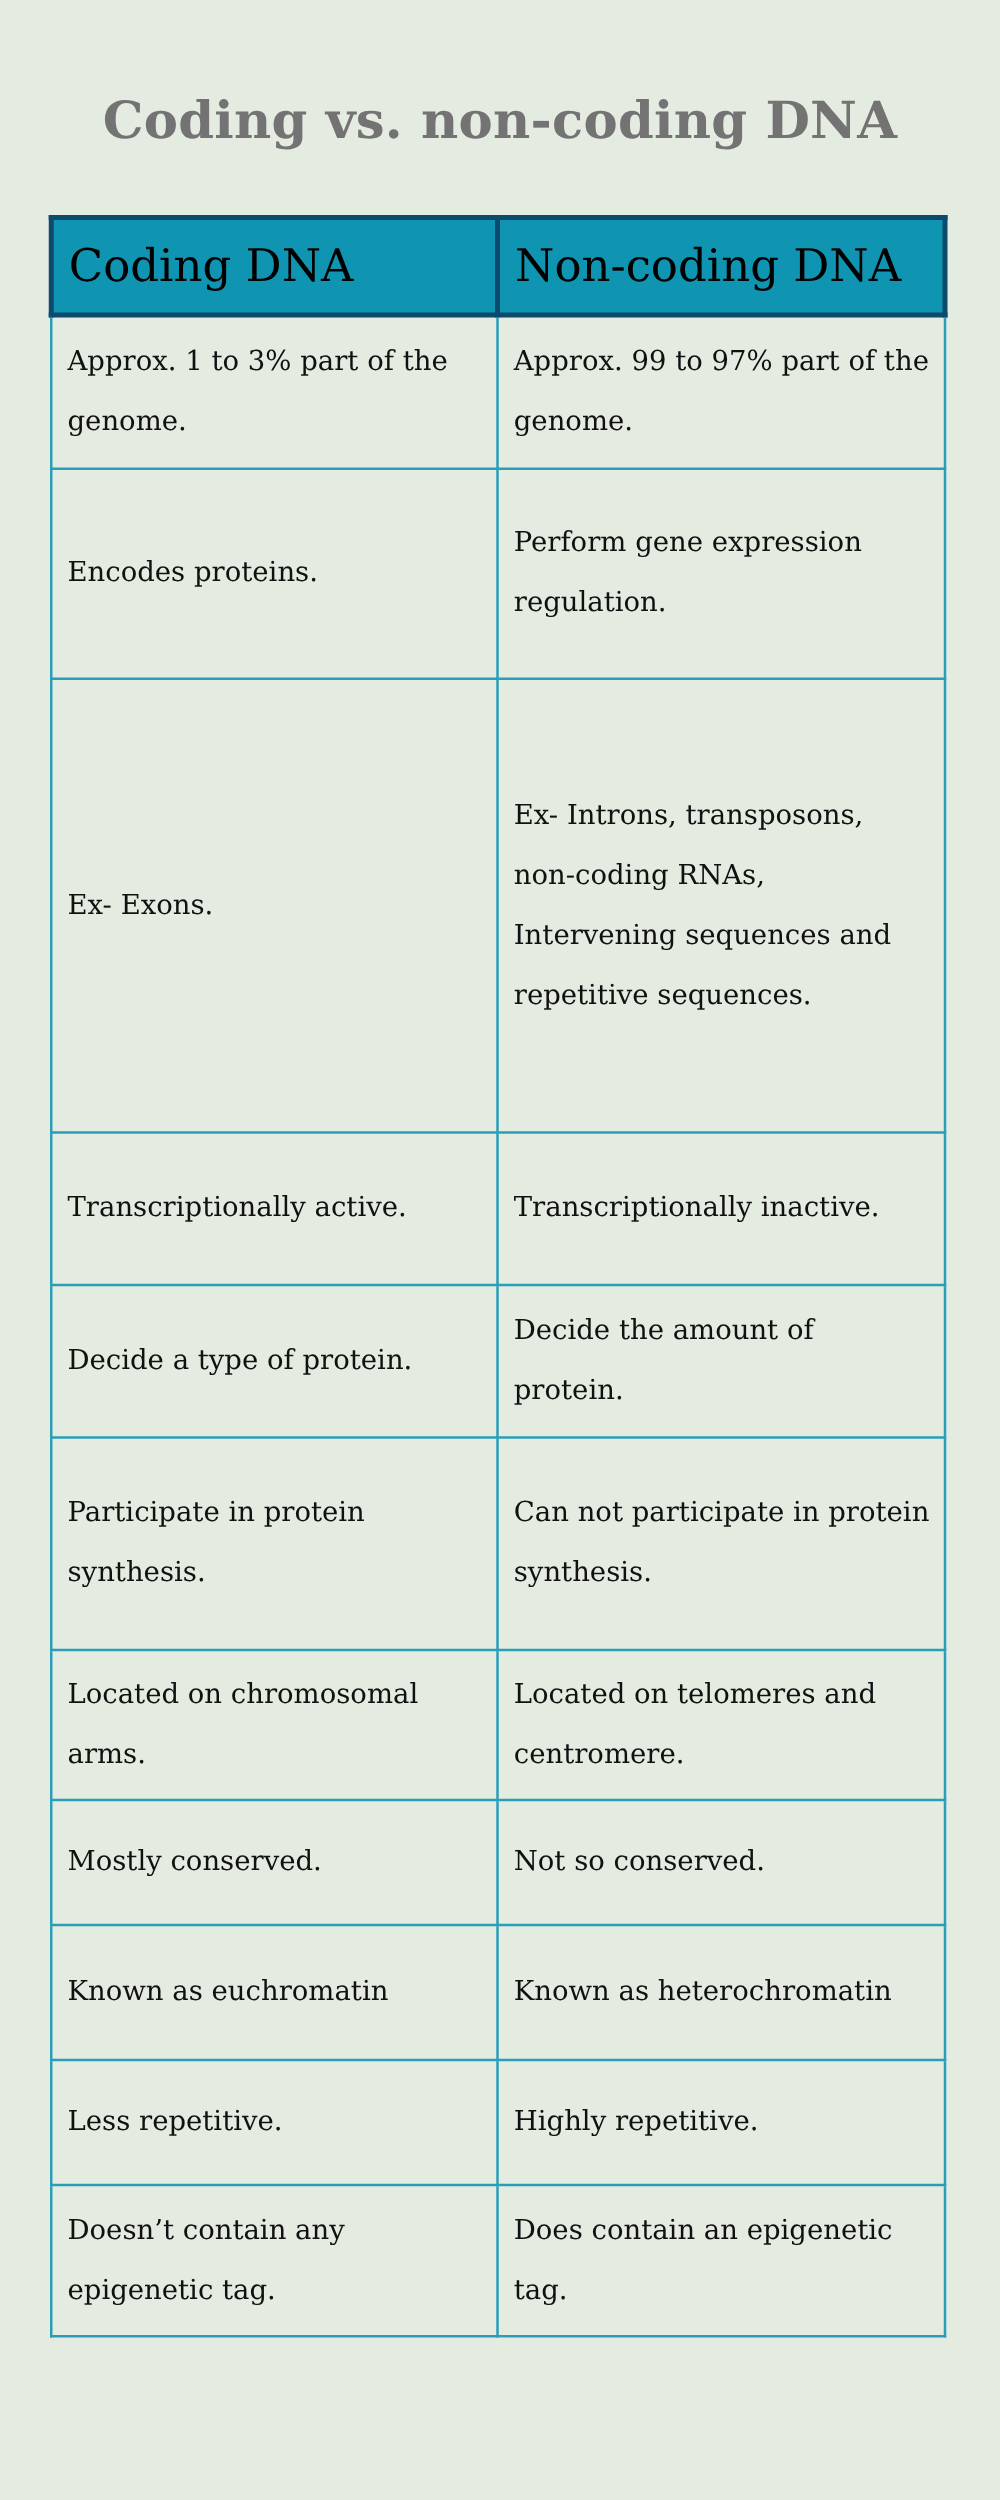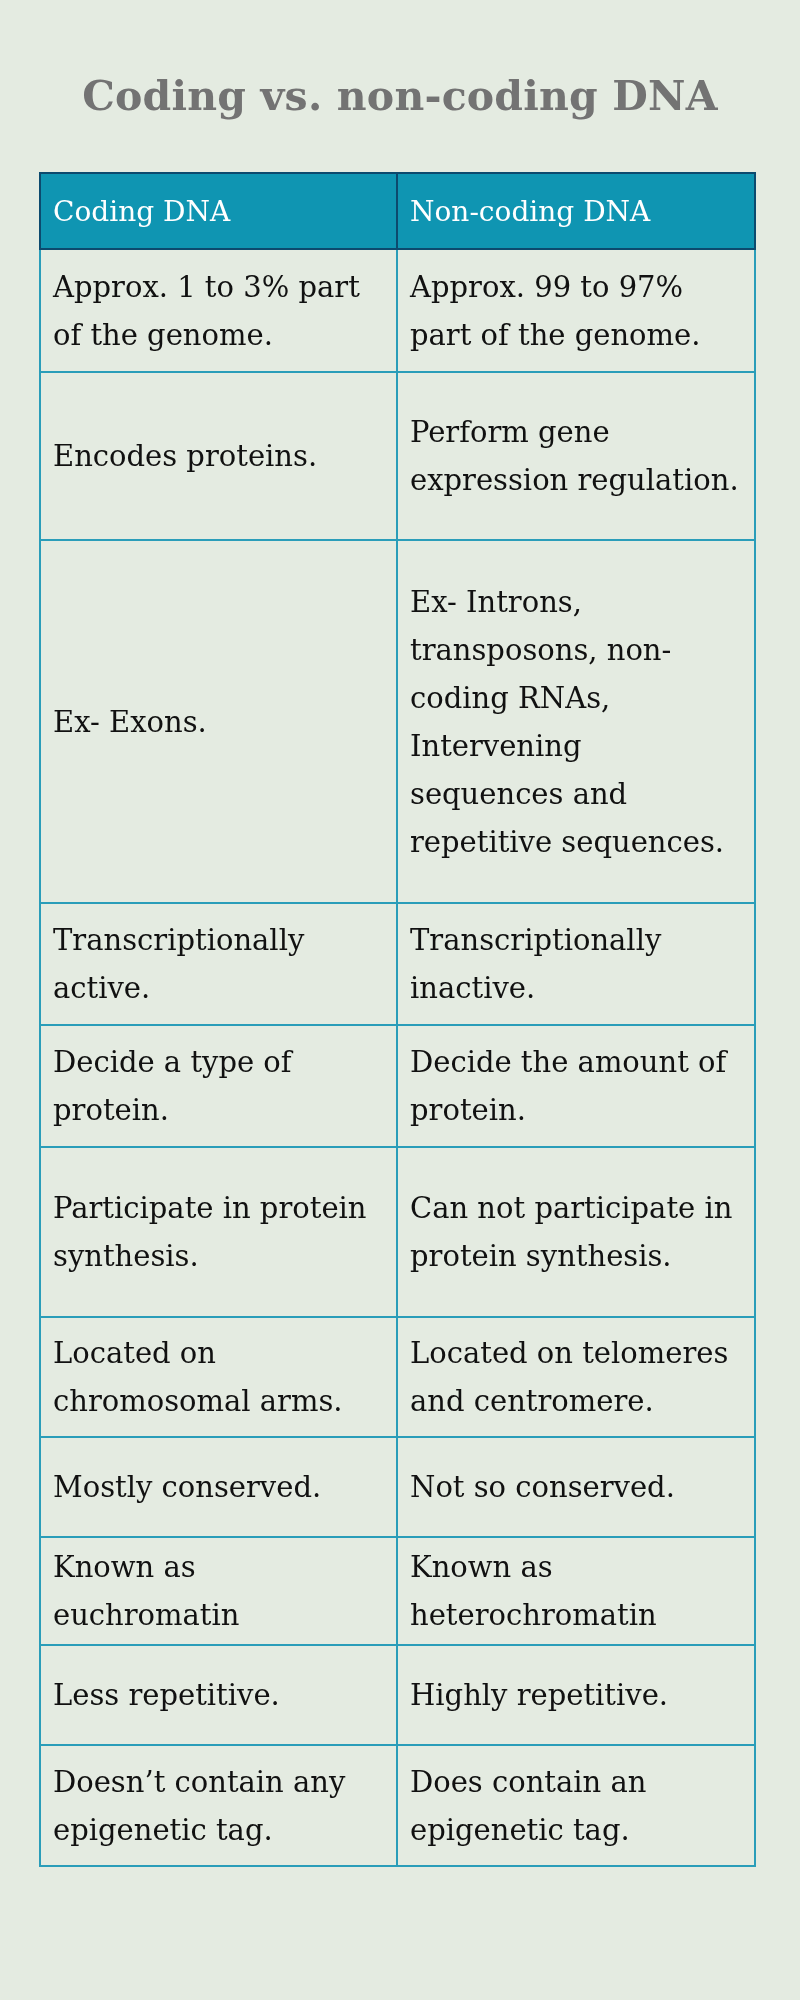--- a/index.html
+++ b/index.html
@@ -12,26 +12,26 @@
     color:#737373; font-weight:bold; font-size:41px; font-family:"DejaVu Serif", serif;
     letter-spacing:0.2px;
   }
   table.cmp {
     position:absolute; top:172px; left:39px; width:715px;
     border-collapse:collapse; table-layout:fixed;
   }
   table.cmp col.c1 { width:357px; }
   table.cmp col.c2 { width:358px; }
   table.cmp th {
-    background:#0f95b2; color:#ffffff; font-weight:normal; text-align:left;
-    font-size:28px; height:74px; padding:0 12px; border:2px solid #0c4a6e;
+    background:#0f95b2; color:#000000; font-weight:normal; text-align:left;
+    font-size:36px; height:74px; padding:0 12px; border:4px solid #0c4a6e;
     font-family:"DejaVu Serif", serif;
   }
   table.cmp td {
-    border:2px solid #2a9db9; font-size:29px; line-height:48px; color:#111;
+    border:2px solid #2a9db9; font-size:22px; line-height:48px; color:#111;
     padding:0 10px 0 12px; vertical-align:middle; font-family:"DejaVu Serif", serif;
   }
 </style>
 </head>
 <body>
 
 <div class="title">Coding vs. non-coding DNA</div>
 
 <table class="cmp">
   <colgroup>

